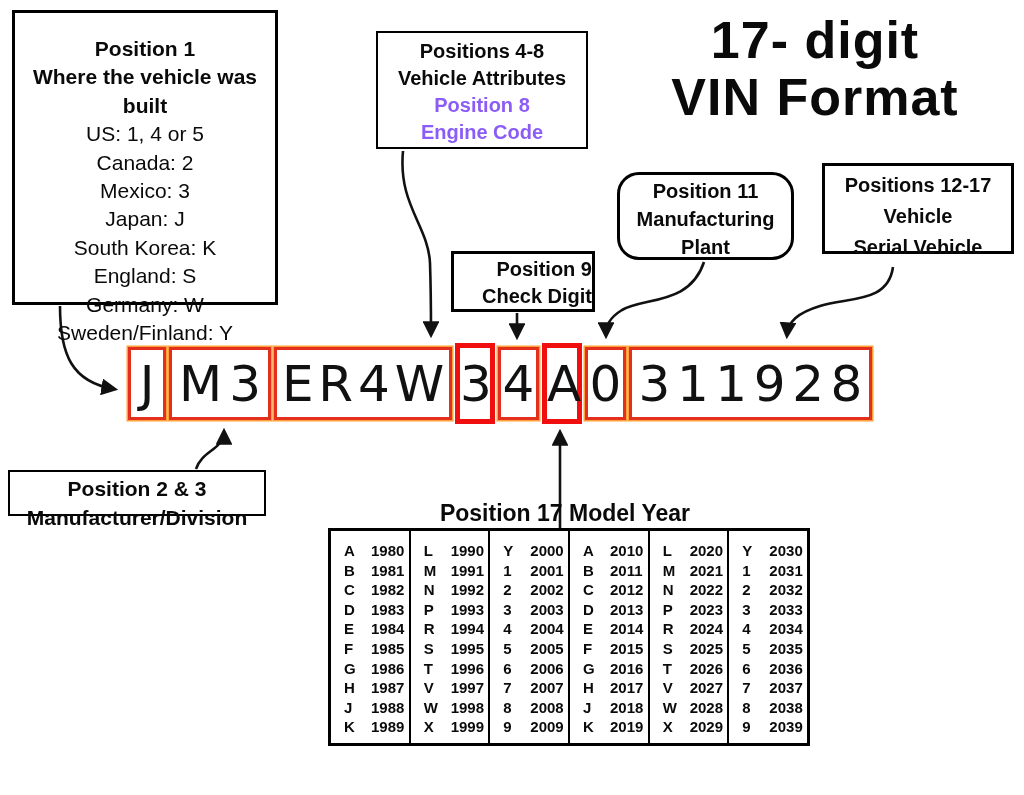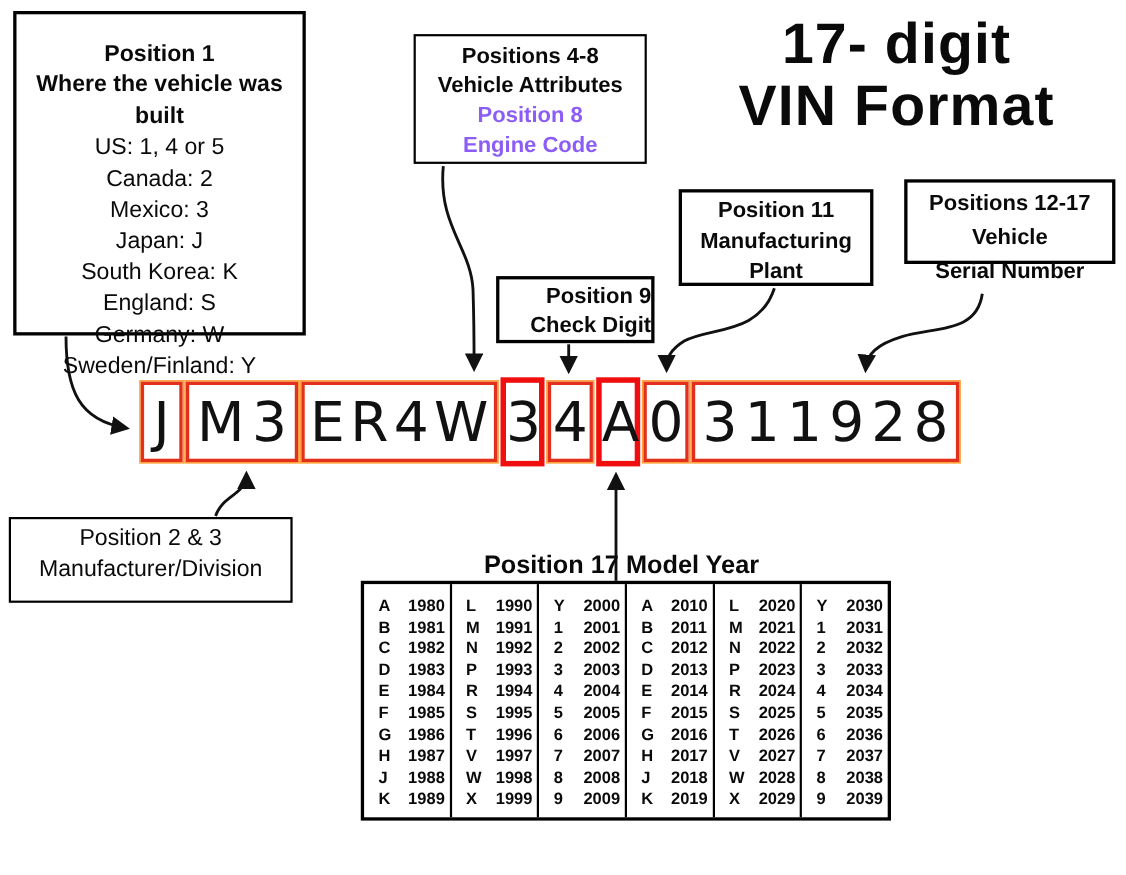--- a/index.html
+++ b/index.html
@@ -13,30 +13,30 @@
   #box-pos1{left:12px;top:10px;width:266px;height:295px;padding-top:22px;
             font-size:21px;line-height:28.4px;}
   
   #box-pos48{left:376px;top:31px;width:212px;height:118px;border-width:2px;
              padding-top:5px;font-size:20px;line-height:27px;font-weight:bold;}
   
   .main-title{position:absolute;left:640px;top:12px;width:350px;text-align:center;
               font-size:52px;font-weight:bold;line-height:57px;letter-spacing:1px;}
   
   #box-pos11{left:617px;top:172px;width:177px;height:88px;padding-top:2px;
-             font-size:20px;line-height:28px;font-weight:bold;}
-  
-  #box-pos1217{left:822px;top:163px;width:192px;height:77px;padding-top:4px;
+             font-size:20px;line-height:28px;font-weight:bold;border-radius:22px;}
+  
+  #box-pos1217{left:822px;top:163px;width:192px;height:91px;padding-top:4px;
                font-size:20px;line-height:31px;font-weight:bold;}
   
   #box-pos9{left:451px;top:251px;width:144px;height:61px;padding-top:2px;
             font-size:20px;line-height:27px;font-weight:bold;text-align:right;}
   
-  #box-pos23{left:8px;top:470px;width:258px;height:78px;border-width:2.5px;
-             padding-top:2px;font-size:21px;line-height:29px;font-weight:normal;}
+  #box-pos23{left:8px;top:470px;width:258px;height:46px;border-width:2.5px;
+             padding-top:2px;font-size:21px;line-height:29px;font-weight:bold;}
   
   .vin-row{position:absolute;left:128px;top:347px;height:73px;display:flex;gap:3px;
            align-items:center;}
   .vin-seg{box-sizing:border-box;height:73px;background:#fff;display:flex;
            align-items:center;justify-content:space-evenly;
            border:3px solid #e2301d;box-shadow:0 0 0 1.5px #ffa03a;
            font-family:"DejaVu Sans",sans-serif;font-size:50px;color:#111;}
   .vin-seg span{display:block;}
   .vin-seg.emph{border:5px solid #f10e0e;box-shadow:none;height:81px;margin-top:-4px;
                 align-self:flex-start;margin-top:0;position:relative;top:-4px;}
@@ -103,21 +103,21 @@
 
   <div class="nbox" id="box-pos11">
     <div>Position 11</div>
     <div>Manufacturing</div>
     <div>Plant</div>
   </div>
 
   <div class="nbox" id="box-pos1217">
     <div>Positions 12-17</div>
     <div>Vehicle</div>
-    <div>Serial Number</div>
+    <div>Serial Vehicle</div>
   </div>
 
   <div class="nbox" id="box-pos9">
     <div>Position 9</div>
     <div>Check Digit</div>
   </div>
 
   <div class="vin-row">
       <div class="vin-seg" style="width: 38px;">
         <span>J</span>

